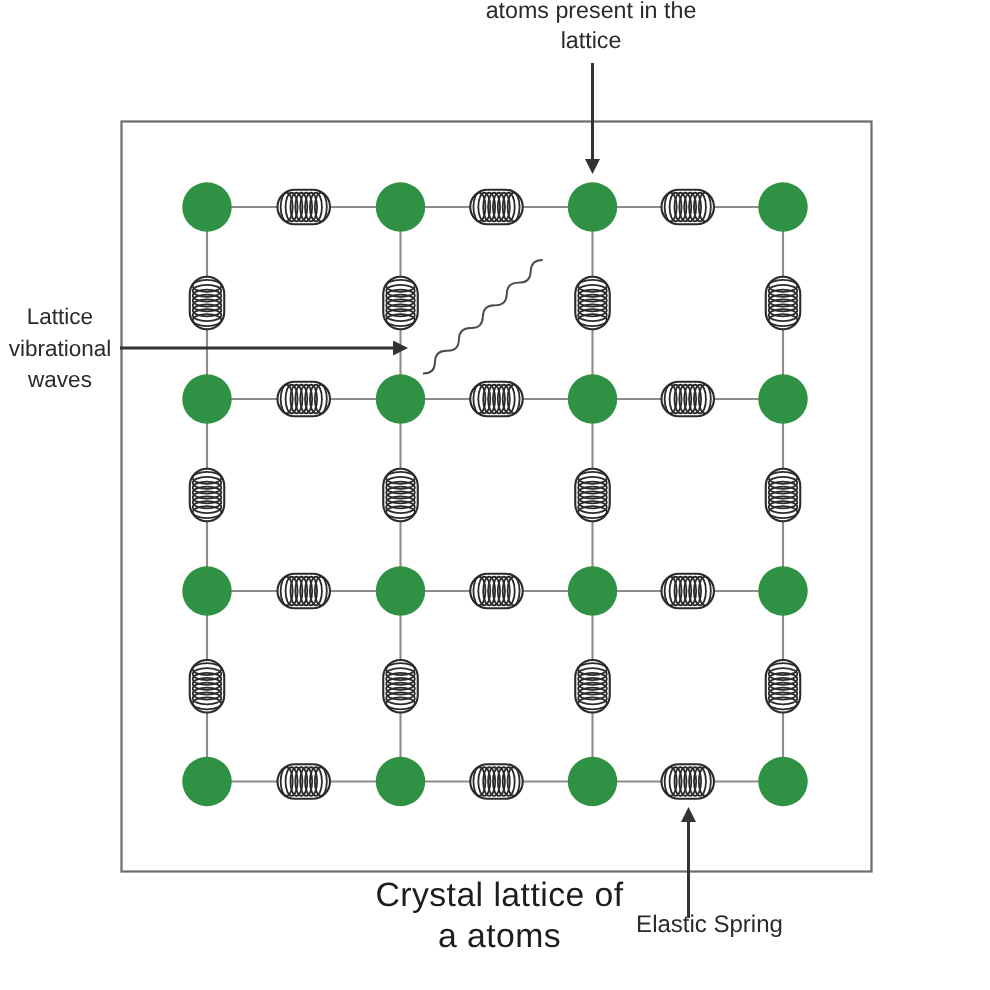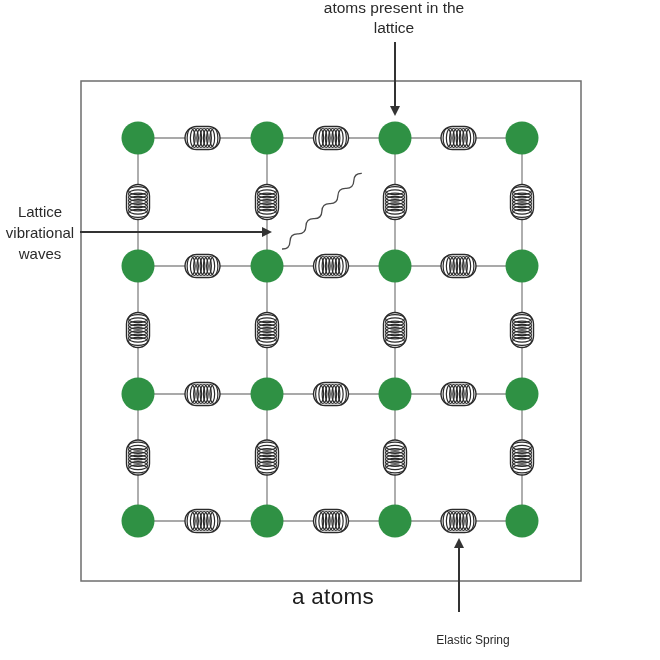--- a/index.html
+++ b/index.html
@@ -46,23 +46,23 @@
     top: 583px;
     width: 240px;
     font-size: 22.5px;
     line-height: 27px;
     font-weight: 500;
     color: #1d1d1d;
     letter-spacing: 0.3px;
   }
   .lbl-elastic {
     left: 393px;
-    top: 633px;
+    top: 608px;
     width: 160px;
-    font-size: 12px;
+    font-size: 16px;
   }
 </style>
 </head>
 <body>
 
 <div class="stage">
 
   <svg id="lattice-svg" class="diagram" width="660" height="660" viewBox="0 0 660 660">
       <defs>
         <marker id="ah" viewBox="0 0 10 10" refX="8" refY="5" markerWidth="5" markerHeight="5" orient="auto">
@@ -375,18 +375,19 @@
     <div>lattice</div>
   </div>
 
   <div class="lbl lbl-left">
     <div>Lattice</div>
     <div>vibrational</div>
     <div>waves</div>
   </div>
 
   <div class="lbl lbl-title">
+    <div>Crystal lattice of</div>
     <div>a atoms</div>
   </div>
 
   <div class="lbl lbl-elastic">Elastic Spring</div>
 
 </div>
 
 </body></html>

